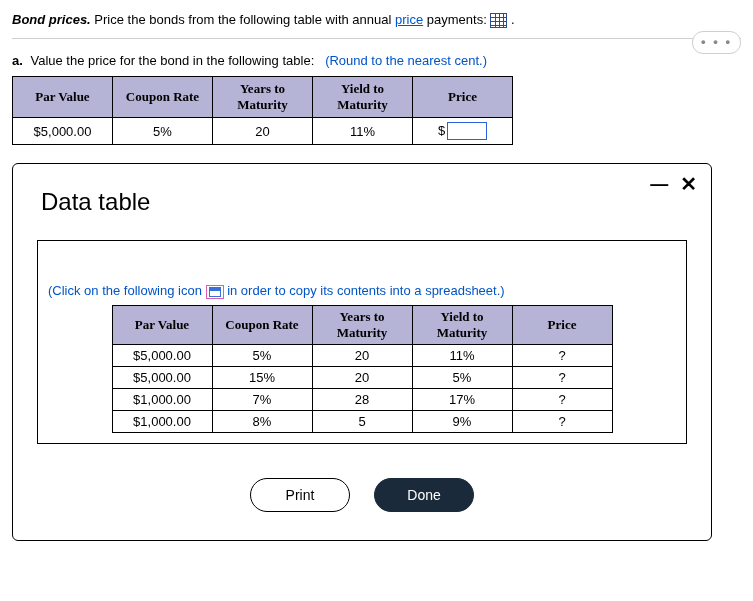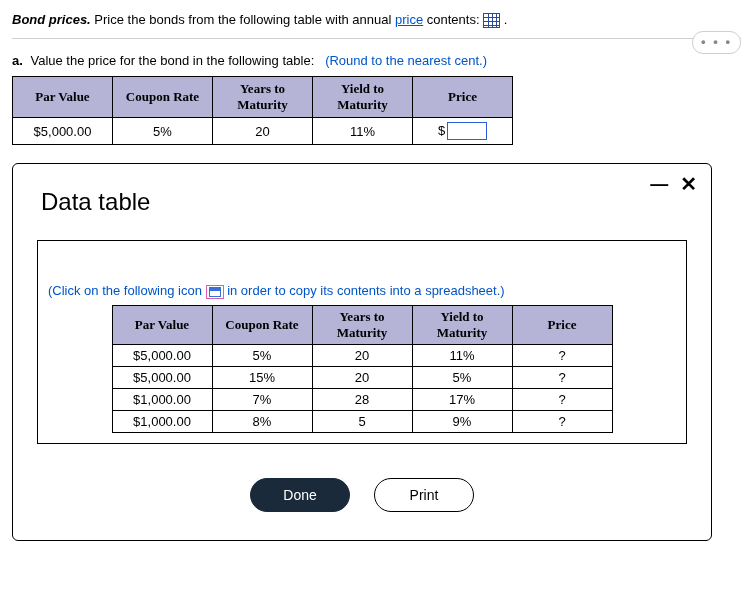--- a/index.html
+++ b/index.html
@@ -159,21 +159,21 @@
   .btn-done {
     background: #1a2a3a;
     border: 1.5px solid #1a2a3a;
     color: #fff;
   }
 </style>
 </head>
 <body>
 
 <div class="question-stem">
-  <b>Bond prices.</b><span> Price the bonds from the following table with annual </span><span class="link">price</span><span> contents: </span>
+  <b>Bond prices.</b><span> Price the bonds from the following table with annual </span><span class="link">price</span><span> payments: </span>
   <span class="table-icon"></span><span> .</span>
 </div>
 
 <hr class="sep">
 <div class="more-pill">• • •</div>
 
 <div>
   <span class="part-label">a.</span>
   <span>Value the price for the bond in the following table:</span>
   <span>&nbsp;</span>
@@ -264,16 +264,16 @@
           <td>8%</td>
           <td>5</td>
           <td>9%</td>
           <td>?</td>
         </tr>
       </tbody>
     </table>
   </div>
 
   <div class="btn-row">
+    <button class="btn btn-print">Print</button>
     <button class="btn btn-done">Done</button>
-    <button class="btn btn-print">Print</button>
   </div>
 </div>
 
 </body></html>

